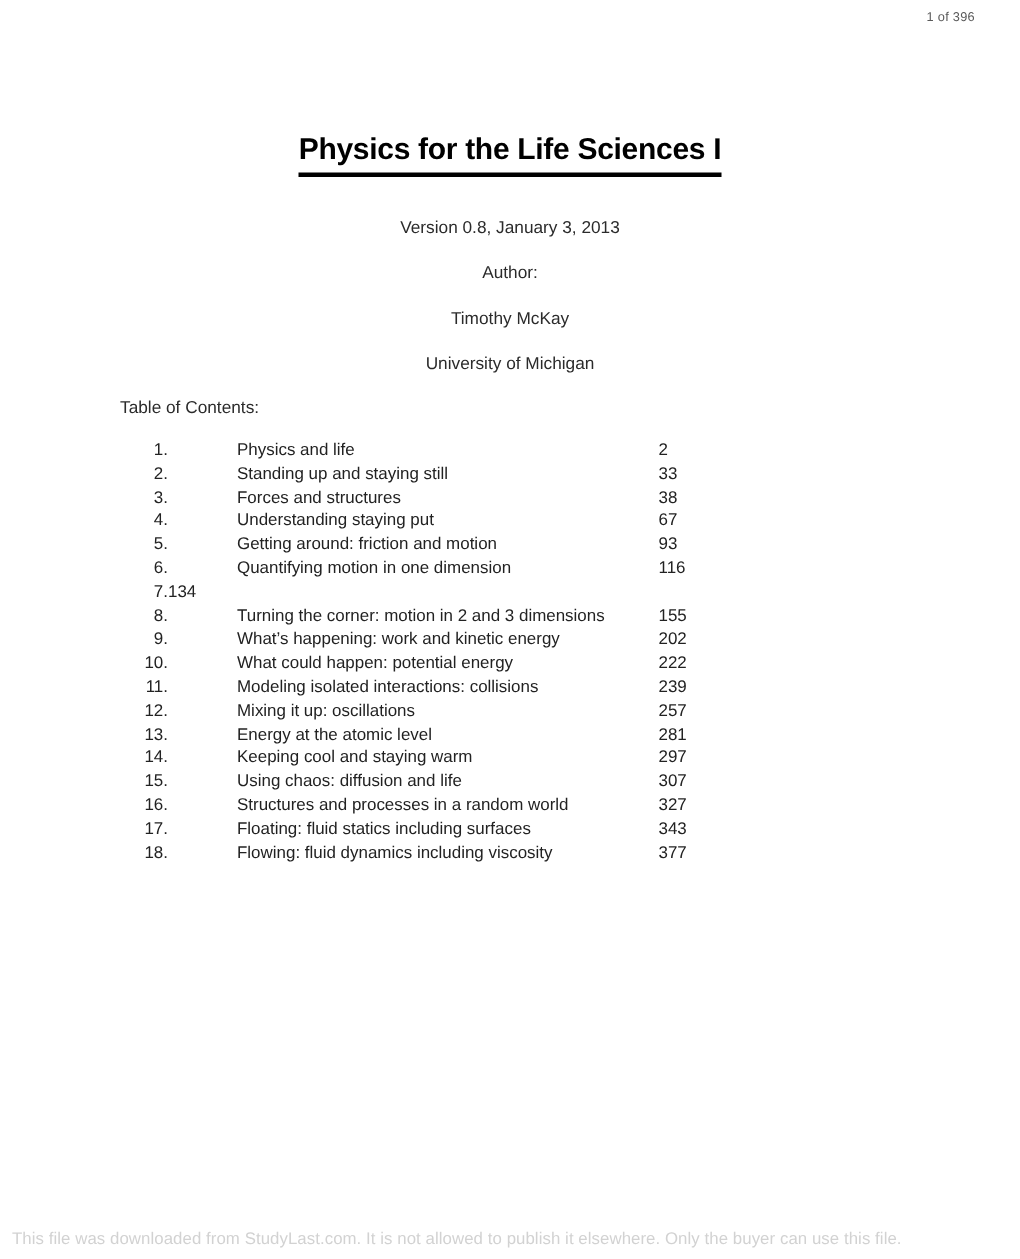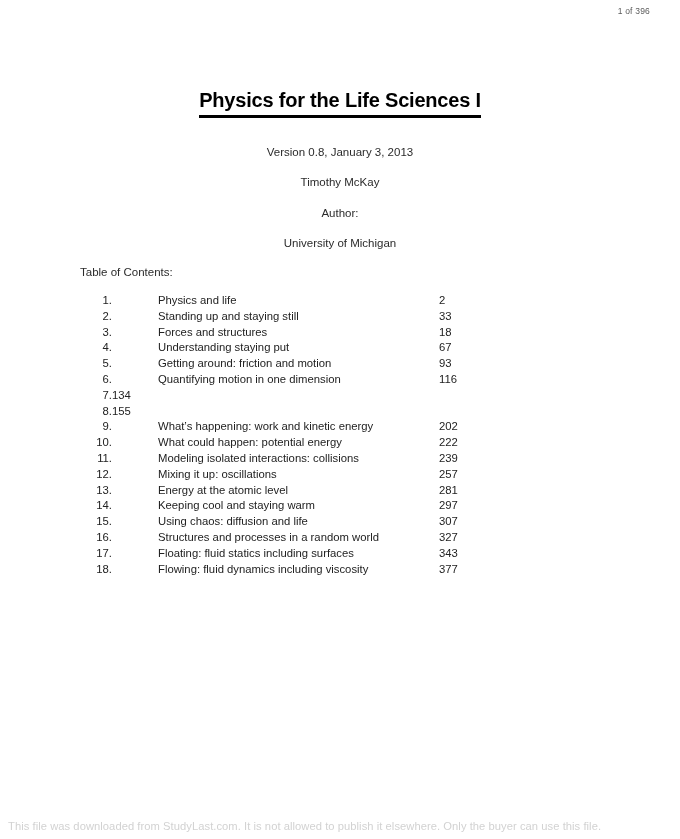--- a/index.html
+++ b/index.html
@@ -128,42 +128,42 @@
 <div class="page">
 
   <div class="page-indicator">1 of 396</div>
 
   <h1 class="doc-title">
     <span class="title-text">Physics for the Life Sciences I</span>
   </h1>
 
   <div class="subtitle-block">
     <div class="subtitle-line">Version 0.8, January 3, 2013</div>
+    <div class="subtitle-line">Author:</div>
     <div class="subtitle-line">Timothy McKay</div>
-    <div class="subtitle-line">Author:</div>
     <div class="subtitle-line">University of Michigan</div>
   </div>
 
   <div class="toc-heading">Table of Contents:</div>
 
   <div class="toc-list" id="toc-list">
       <div class="toc-row">
         <span class="toc-num">1.</span>
         <span class="toc-label">Physics and life</span>
         <span class="toc-page">2</span>
       </div>
       <div class="toc-row">
         <span class="toc-num">2.</span>
         <span class="toc-label">Standing up and staying still</span>
         <span class="toc-page">33</span>
       </div>
       <div class="toc-row">
         <span class="toc-num">3.</span>
         <span class="toc-label">Forces and structures</span>
-        <span class="toc-page">18</span>
+        <span class="toc-page">38</span>
       </div>
       <div class="toc-row">
         <span class="toc-num">4.</span>
         <span class="toc-label">Understanding staying put</span>
         <span class="toc-page">67</span>
       </div>
       <div class="toc-row">
         <span class="toc-num">5.</span>
         <span class="toc-label">Getting around: friction and motion</span>
         <span class="toc-page">93</span>
@@ -172,20 +172,21 @@
         <span class="toc-num">6.</span>
         <span class="toc-label">Quantifying motion in one dimension</span>
         <span class="toc-page">116</span>
       </div>
       <div class="toc-row">
         <span class="toc-num">7.</span>
         <span class="toc-page">134</span>
       </div>
       <div class="toc-row">
         <span class="toc-num">8.</span>
+        <span class="toc-label">Turning the corner: motion in 2 and 3 dimensions</span>
         <span class="toc-page">155</span>
       </div>
       <div class="toc-row">
         <span class="toc-num">9.</span>
         <span class="toc-label">What’s happening: work and kinetic energy</span>
         <span class="toc-page">202</span>
       </div>
       <div class="toc-row">
         <span class="toc-num">10.</span>
         <span class="toc-label">What could happen: potential energy</span>

